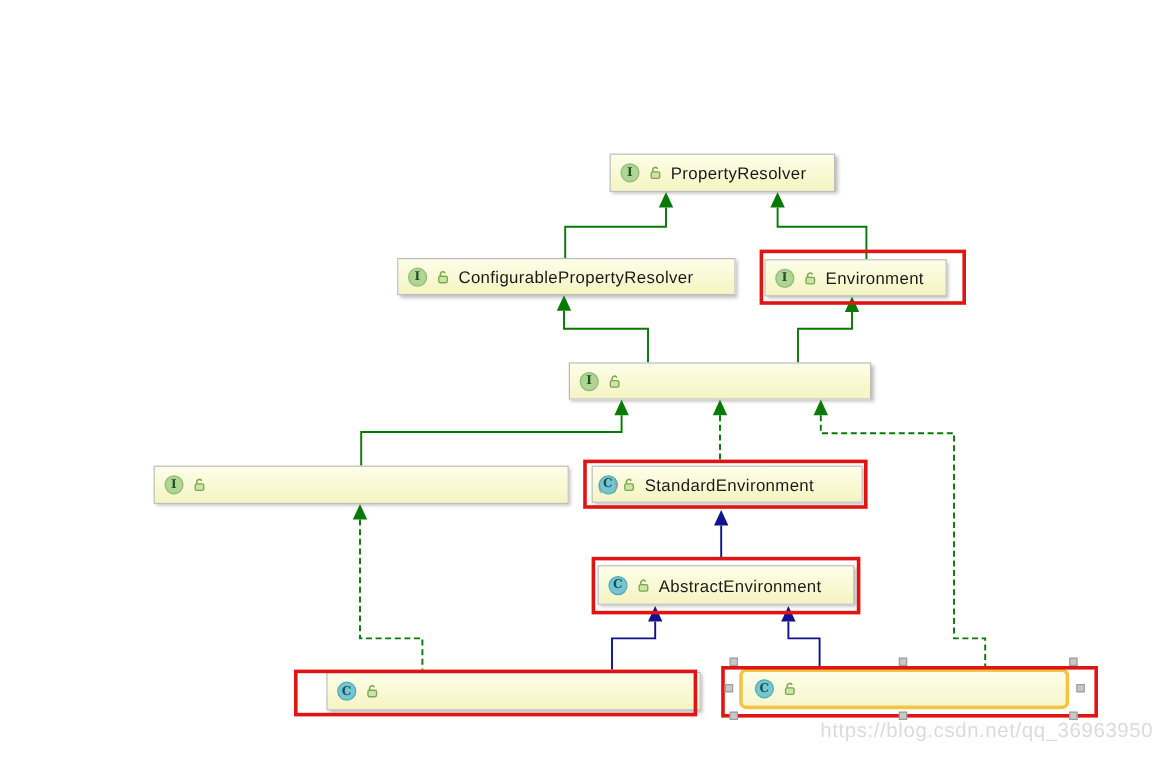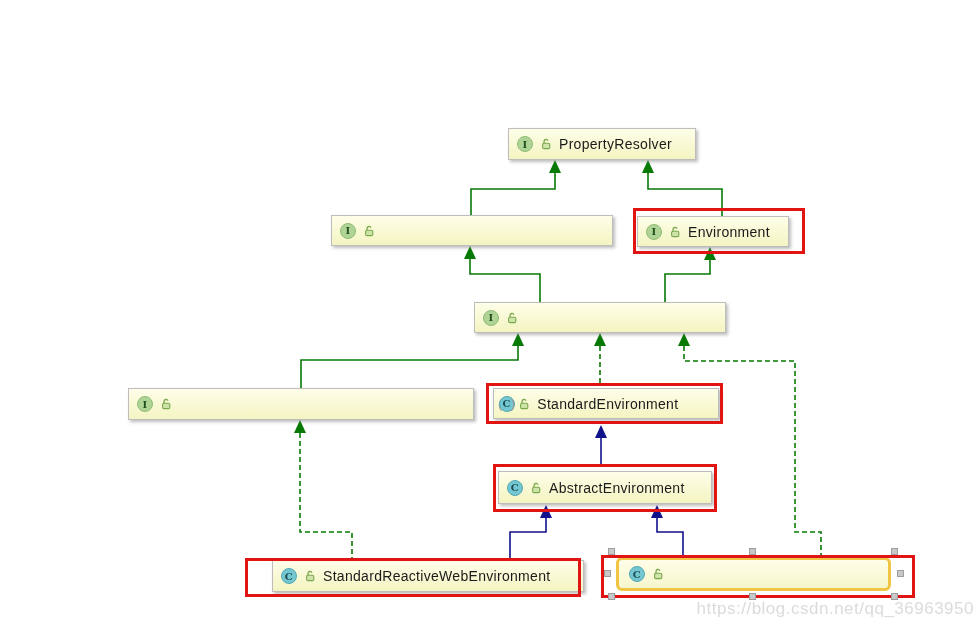--- a/index.html
+++ b/index.html
@@ -17,21 +17,21 @@
   .ic-c{background:#74C7D0;border:1px solid #55A9B4;color:#1C4F56;}
   .paren{color:#9a9a9a;font-size:13px;margin:0 -4px;}
   .icgrp{display:flex;align-items:center;flex:none;}
   .lock{flex:none;margin-left:2px;}
   .hl{position:absolute;z-index:3;border:3px solid #E11414;box-sizing:border-box;background:transparent;pointer-events:none;}
   .selbox{position:absolute;z-index:2;box-sizing:border-box;border:3px solid #F0C543;border-radius:6px;
           background:linear-gradient(180deg,#FEFEE9 0%,#F6F6CC 100%);
           display:flex;align-items:center;gap:6px;padding:0 10px;
           font-size:14px;letter-spacing:.3px;color:#1a1a1a;white-space:nowrap;}
   .handle{position:absolute;z-index:4;width:7px;height:7px;background:#C8C8C8;border:1px solid #9E9E9E;box-sizing:border-box;}
-  .watermark{position:absolute;z-index:5;right:1px;top:599px;font-size:17px;color:#DBDBDB;letter-spacing:.5px;}
+  .watermark{position:absolute;z-index:5;right:14px;top:599px;font-size:17px;color:#DBDBDB;letter-spacing:.5px;}
   
   .p-propres{left:508px;top:128px;width:188px;height:32px;}
   .p-confpropres{left:331px;top:215px;width:282px;height:31px;}
   .p-env{left:637px;top:216px;width:152px;height:31px;}
   .p-confenv{left:474px;top:302px;width:252px;height:31px;}
   .p-confreactenv{left:128px;top:388px;width:346px;height:32px;}
   .p-absenv{left:493px;top:388px;width:226px;height:31px;}
   .p-stdenv{left:498px;top:471px;width:214px;height:33px;}
   .p-stdreactenv{left:272px;top:560px;width:312px;height:32px;}
   .p-stdservenv{left:616px;top:557px;width:275px;height:34px;}
@@ -89,20 +89,21 @@
       </svg>
     <span>PropertyResolver</span>
   </div>
 
   <div class="node p-confpropres">
     <span class="ic ic-i">I</span>
     <svg class="lock" width="12" height="12" viewBox="0 0 12 12">
         <path d="M3,6 V3.4 A2.1,2.1 0 0 1 7,2.7" fill="none" stroke="#7AA84C" stroke-width="1.3"></path>
         <rect x="1.6" y="5.2" width="7.2" height="5.4" rx="1.4" fill="#CDE3A8" stroke="#7AA84C" stroke-width="1.1"></rect>
       </svg>
+    <span>ConfigurablePropertyResolver</span>
   </div>
 
   <div class="node p-env">
     <span class="ic ic-i">I</span>
     <svg class="lock" width="12" height="12" viewBox="0 0 12 12">
         <path d="M3,6 V3.4 A2.1,2.1 0 0 1 7,2.7" fill="none" stroke="#7AA84C" stroke-width="1.3"></path>
         <rect x="1.6" y="5.2" width="7.2" height="5.4" rx="1.4" fill="#CDE3A8" stroke="#7AA84C" stroke-width="1.1"></rect>
       </svg>
     <span>Environment</span>
   </div>
@@ -147,21 +148,20 @@
     <span>AbstractEnvironment</span>
   </div>
   <div class="hl hl-stdenv"></div>
 
   <div class="node p-stdreactenv">
     <span class="ic ic-c">C</span>
     <svg class="lock" width="12" height="12" viewBox="0 0 12 12">
         <path d="M3,6 V3.4 A2.1,2.1 0 0 1 7,2.7" fill="none" stroke="#7AA84C" stroke-width="1.3"></path>
         <rect x="1.6" y="5.2" width="7.2" height="5.4" rx="1.4" fill="#CDE3A8" stroke="#7AA84C" stroke-width="1.1"></rect>
       </svg>
-    <span>StandardReactiveWebEnvironment</span>
   </div>
   <div class="hl hl-stdreactenv"></div>
 
   <div class="selbox p-stdservenv">
     <span class="ic ic-c">C</span>
     <svg class="lock" width="12" height="12" viewBox="0 0 12 12">
         <path d="M3,6 V3.4 A2.1,2.1 0 0 1 7,2.7" fill="none" stroke="#7AA84C" stroke-width="1.3"></path>
         <rect x="1.6" y="5.2" width="7.2" height="5.4" rx="1.4" fill="#CDE3A8" stroke="#7AA84C" stroke-width="1.1"></rect>
       </svg>
   </div>

